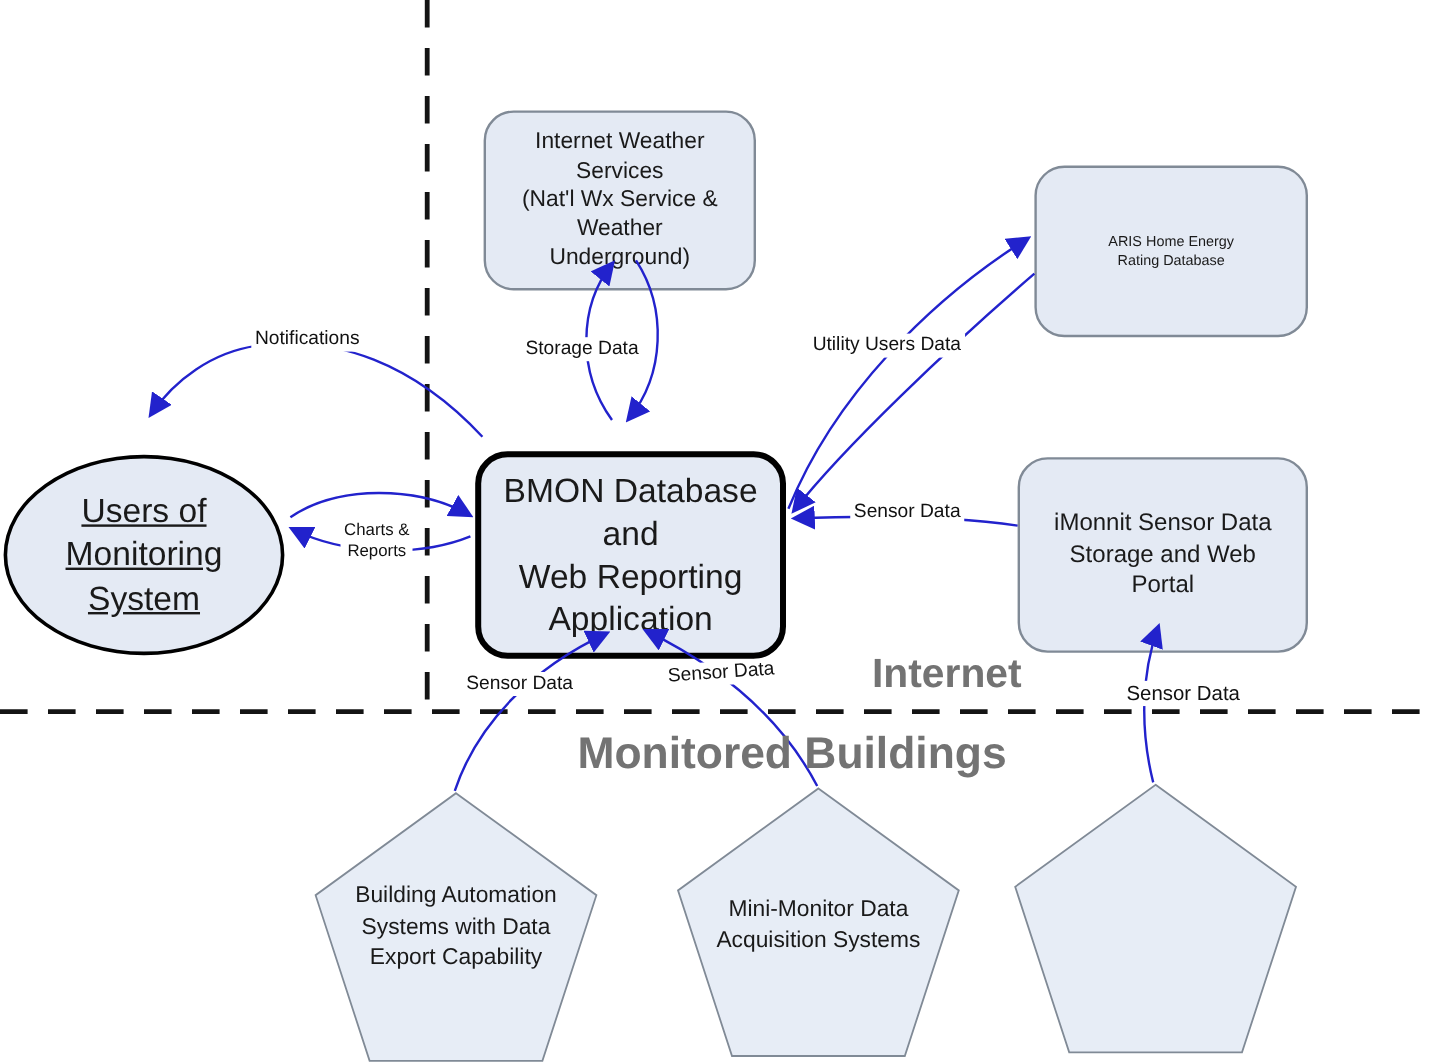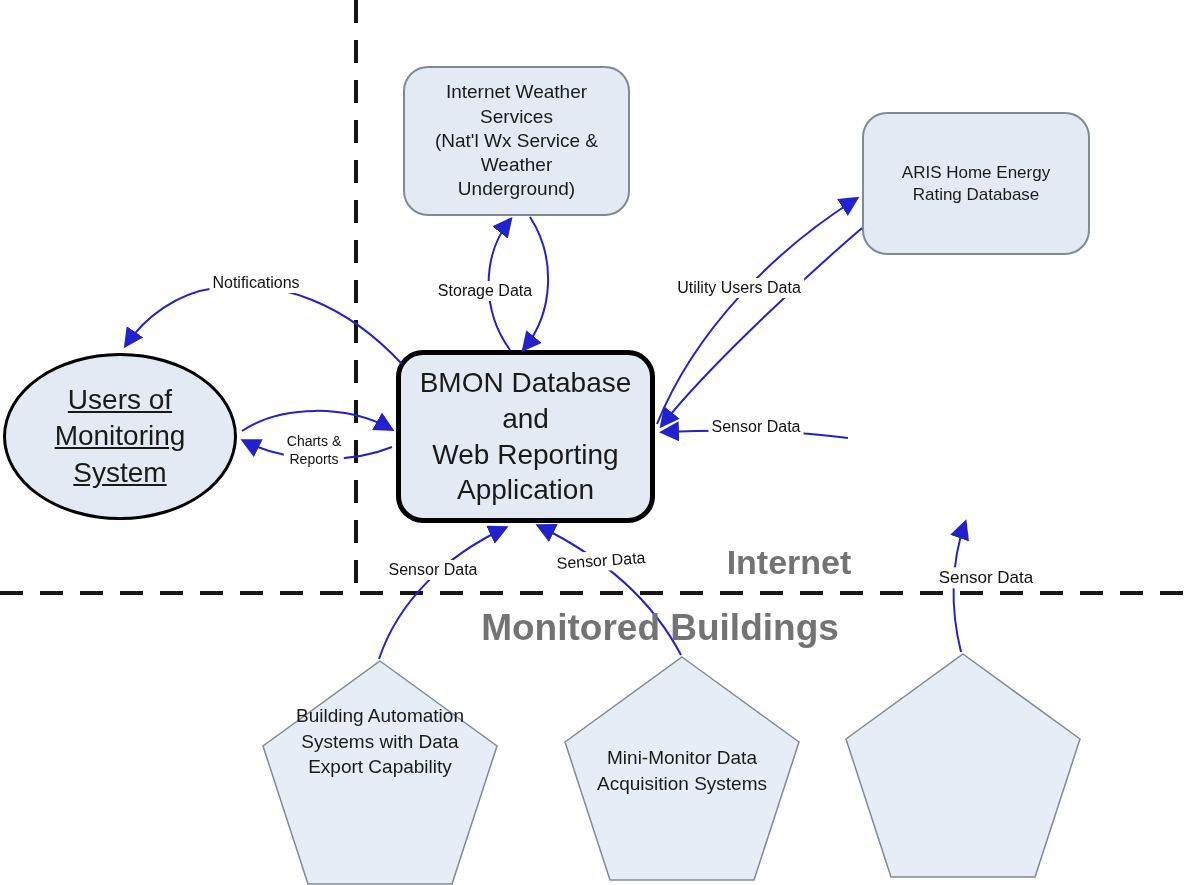--- a/index.html
+++ b/index.html
@@ -3,39 +3,39 @@
 <meta charset="utf-8">
 <style>
   html,body { margin:0; padding:0; background:#fff; }
   .canvas {
     position:relative; width:1200px; height:885px; background:#ffffff;
     font-family:"Liberation Sans", sans-serif; color:#1a1a1a; overflow:hidden;
   }
   .node {
     position:absolute; display:flex; align-items:center; justify-content:center;
     text-align:center; white-space:pre-line; box-sizing:border-box;
-    z-index:1; line-height:1.28;
+    z-index:1; line-height:1.28;margin-top:26px;
   }
   .rbox { background:#E4EAF4; border:2px solid #808A96; border-radius:25px; font-size:19px; }
   .node-weather  { left:403px; top:66px;  width:227px; height:150px; }
-  .node-aris     { left:862px; top:112px; width:228px; height:143px; font-size:17px; }
+  .node-aris     { left:862px; top:112px; width:228px; height:143px; font-size:12px; }
   .node-imonnit  { left:848px; top:355px; width:242px; height:163px; font-size:20px; }
   .node-bmon {
     left:396px; top:350px; width:259px; height:173px;
     background:#E4EAF4; border:5px solid #000; border-radius:27px; font-size:28px;
   }
   .node-users {
     left:3px; top:353px; width:234px; height:167px;
     background:#E4EAF4; border:3.5px solid #000; border-radius:50%; font-size:28px; line-height:1.3;text-decoration:underline;
   }
   .pent-text {
     position:absolute; display:flex; align-items:center; justify-content:center;
     text-align:center; white-space:pre-line; z-index:3; font-size:19px; line-height:1.35;
   }
-  .pent-text-1 { left:263px; top:679px; width:234px; height:125px; }
+  .pent-text-1 { left:263px; top:710px; width:234px; height:125px; }
   .pent-text-2 { left:565px; top:718px; width:234px; height:105px; }
   .pent-text-3 { left:846px; top:703px; width:234px; height:125px; }
   svg.overlay { position:absolute; left:0; top:0; z-index:2; pointer-events:none; }
   .edge-label {
     position:absolute; transform:translate(-50%,-50%);
     background:#ffffff; padding:0 3px; font-size:16px; text-align:center;
     white-space:pre-line; z-index:3; line-height:1.25; color:#111;
   }
   .lbl-notifications { left:256px; top:283px; }
   .lbl-weather      { left:485px; top:291px; }
@@ -60,20 +60,23 @@
   <div class="node rbox node-weather">Internet Weather
 Services
 (Nat'l Wx Service &amp;
 Weather
 Underground)</div>
   <div class="node rbox node-aris">ARIS Home Energy
 Rating Database</div>
   <div class="node node-bmon">BMON Database and
 Web Reporting
 Application</div>
+  <div class="node rbox node-imonnit">iMonnit Sensor Data
+Storage and Web
+Portal</div>
   <div class="node node-users">Users of
 Monitoring
 System</div>
 
   <svg class="overlay" width="1200" height="885" viewBox="0 0 1200 885">
     <defs>
       <marker id="arrowhead" viewBox="0 0 10 10" refX="8" refY="5" markerWidth="10" markerHeight="10" orient="auto">
         <path d="M0,0 L10,5 L0,10 Z" fill="#2222CC"></path>
       </marker>
     </defs>

